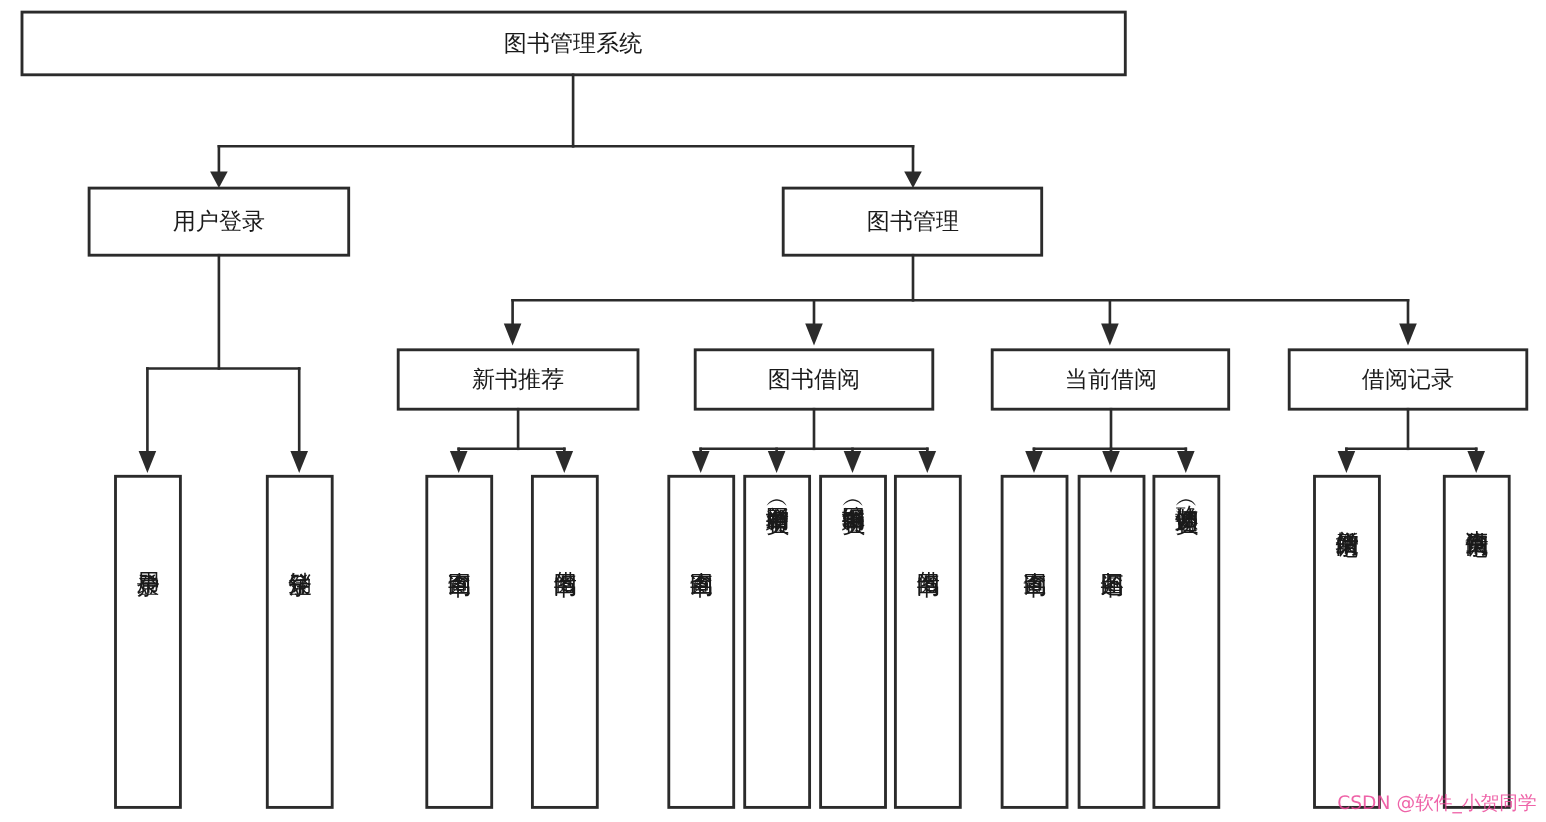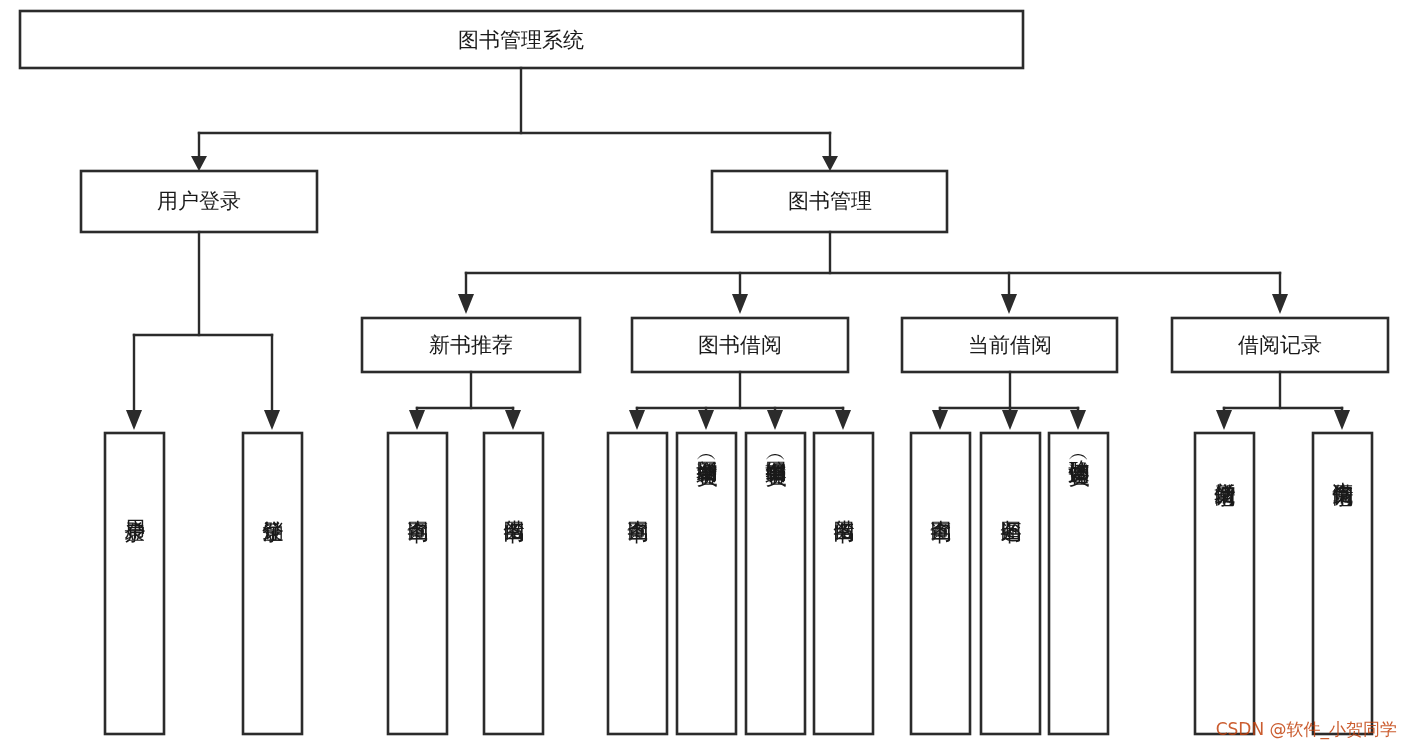--- a/index.html
+++ b/index.html
@@ -70,21 +70,21 @@
     color: #1a1a1a;
     letter-spacing: 1px;
     white-space: nowrap;
   }
   .watermark {
     position: absolute;
     right: 8px;
     bottom: 6px;
     font-family: "DejaVu Sans", "Liberation Sans", sans-serif;
     font-size: 17px;
-    color: #c2410c;
+    color: #ec4899;
     opacity: 0.85;
     white-space: nowrap;
     pointer-events: none;
   }
 </style>
 </head>
 <body>
 
 <div id="diagram-root">
 

